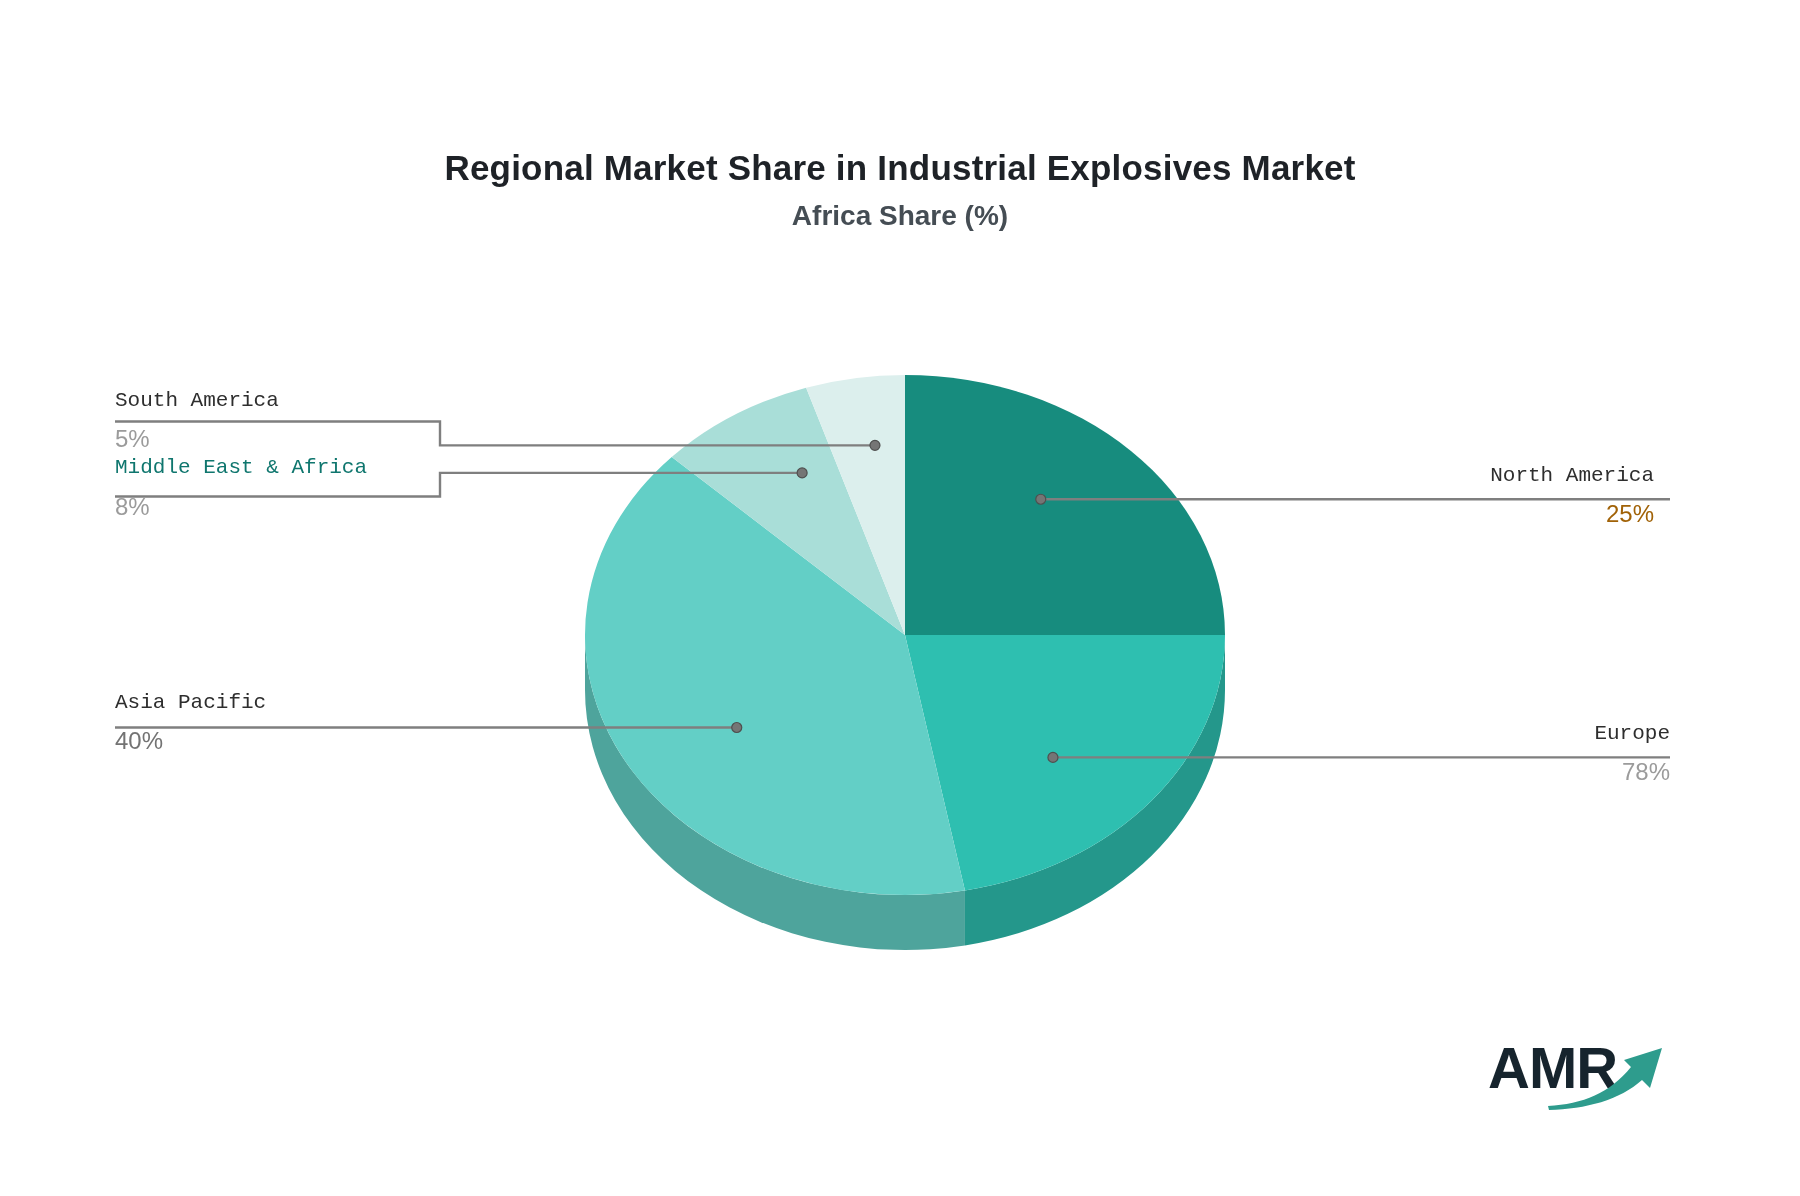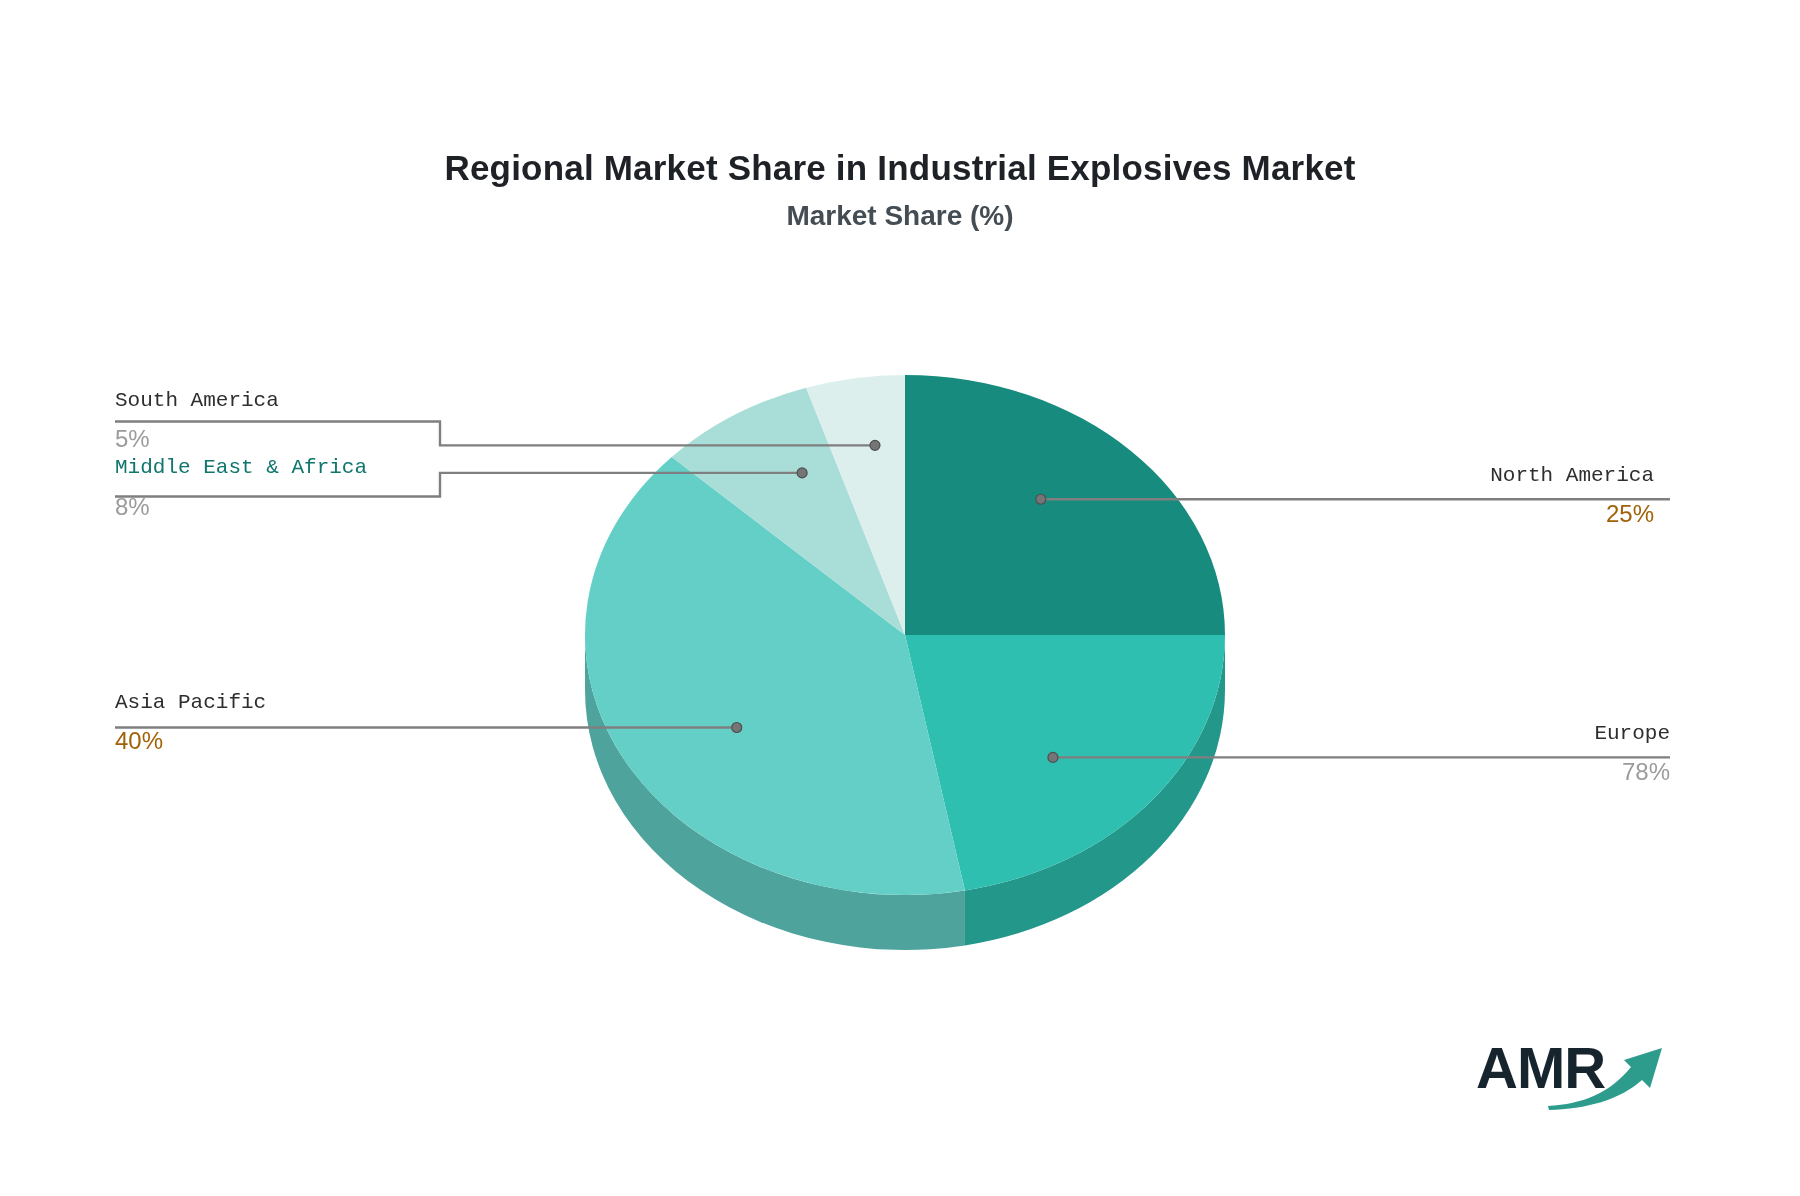--- a/index.html
+++ b/index.html
@@ -23,31 +23,31 @@
   #co-mea .lbl-val{margin-top:15px;}
   #co-asia-pacific{left:115px;top:691px;}
   #co-asia-pacific .lbl-val{margin-top:14px;}
   
   #co-north-america{right:146px;top:464px;}
   #co-north-america .lbl-val{margin-top:14px;}
   #co-europe{right:130px;top:722px;}
   #co-europe .lbl-val{margin-top:14px;}
   
   .logo{position:absolute;left:1476px;top:1034px;width:200px;height:80px;}
-  .logo-text{position:absolute;left:0;top:0;font-size:58px;font-weight:700;
+  .logo-text{position:absolute;left:12px;top:0;font-size:58px;font-weight:700;
     color:#16242d;letter-spacing:-1px;}
   .logo-arrow{position:absolute;left:44px;top:-6px;}
 </style>
 </head>
 <body>
 
 <div class="stage">
 
   <div class="chart-title">Regional Market Share in Industrial Explosives Market</div>
-  <div class="chart-subtitle">Market Share (%)</div>
+  <div class="chart-subtitle">Africa Share (%)</div>
 
   <svg id="pie-svg" width="1800" height="1196" viewBox="0 0 1800 1196">
       <path d="M1225,635 A320,260 0 0 1 964.9620206674318,890.3946851894591 L964.9620206674318,945.3946851894591 A320,260 0 0 0 1225,690 Z" fill="#24978b"></path>
       <path d="M964.9620206674318,890.3946851894591 A320,260 0 0 1 585,635 L585,690 A320,260 0 0 0 964.9620206674318,945.3946851894591 Z" fill="#4ea49c"></path>
       <path d="M905,635 L905,375 A320,260 0 0 1 1225,635 Z" fill="#178C7E"></path>
       <path d="M905,635 L1225,635 A320,260 0 0 1 964.9620206674318,890.3946851894591 Z" fill="#2EBFB0"></path>
       <path d="M905,635 L964.9620206674318,890.3946851894591 A320,260 0 0 1 671.7300392251483,457.01775245854094 Z" fill="#63CFC6"></path>
       <path d="M905,635 L671.7300392251483,457.01775245854094 A320,260 0 0 1 806.1145618000168,387.72530576326005 Z" fill="#A9DED8"></path>
       <path d="M905,635 L806.1145618000168,387.72530576326005 A320,260 0 0 1 904.9999999999999,375 Z" fill="#DCEFED"></path>
       <path d="M1040.764501987817,499.23549801218286 L1670,499.23549801218286" fill="none" stroke="#7F7F7F" stroke-width="2.4" stroke-linejoin="miter"></path>
@@ -67,21 +67,21 @@
     <div class="lbl-val" style="color: rgb(155, 155, 155);">5%</div>
   </div>
 
   <div class="callout left" id="co-mea">
     <div class="lbl-name" style="color: #0f766e;">Middle East &amp; Africa</div>
     <div class="lbl-val" style="color: rgb(155, 155, 155);">8%</div>
   </div>
 
   <div class="callout left" id="co-asia-pacific">
     <div class="lbl-name" style="color: rgb(46, 46, 46);">Asia Pacific</div>
-    <div class="lbl-val" style="color: #a16207;">40%</div>
+    <div class="lbl-val" style="color: #737373;">40%</div>
   </div>
 
   <div class="callout right" id="co-north-america">
     <div class="lbl-name" style="color: rgb(46, 46, 46);">North America</div>
     <div class="lbl-val" style="color: #a16207;">25%</div>
   </div>
 
   <div class="callout right" id="co-europe">
     <div class="lbl-name" style="color: rgb(46, 46, 46);">Europe</div>
     <div class="lbl-val" style="color: rgb(155, 155, 155);">78%</div>

